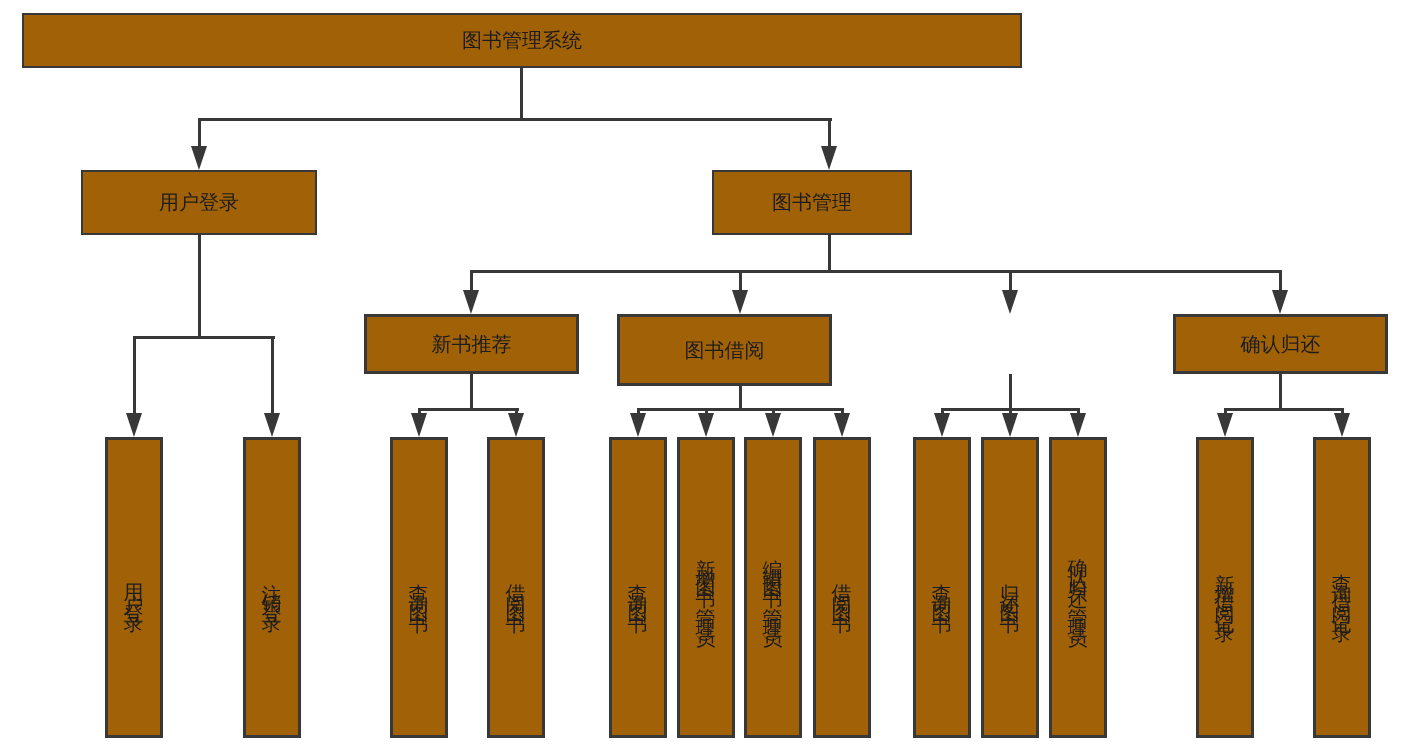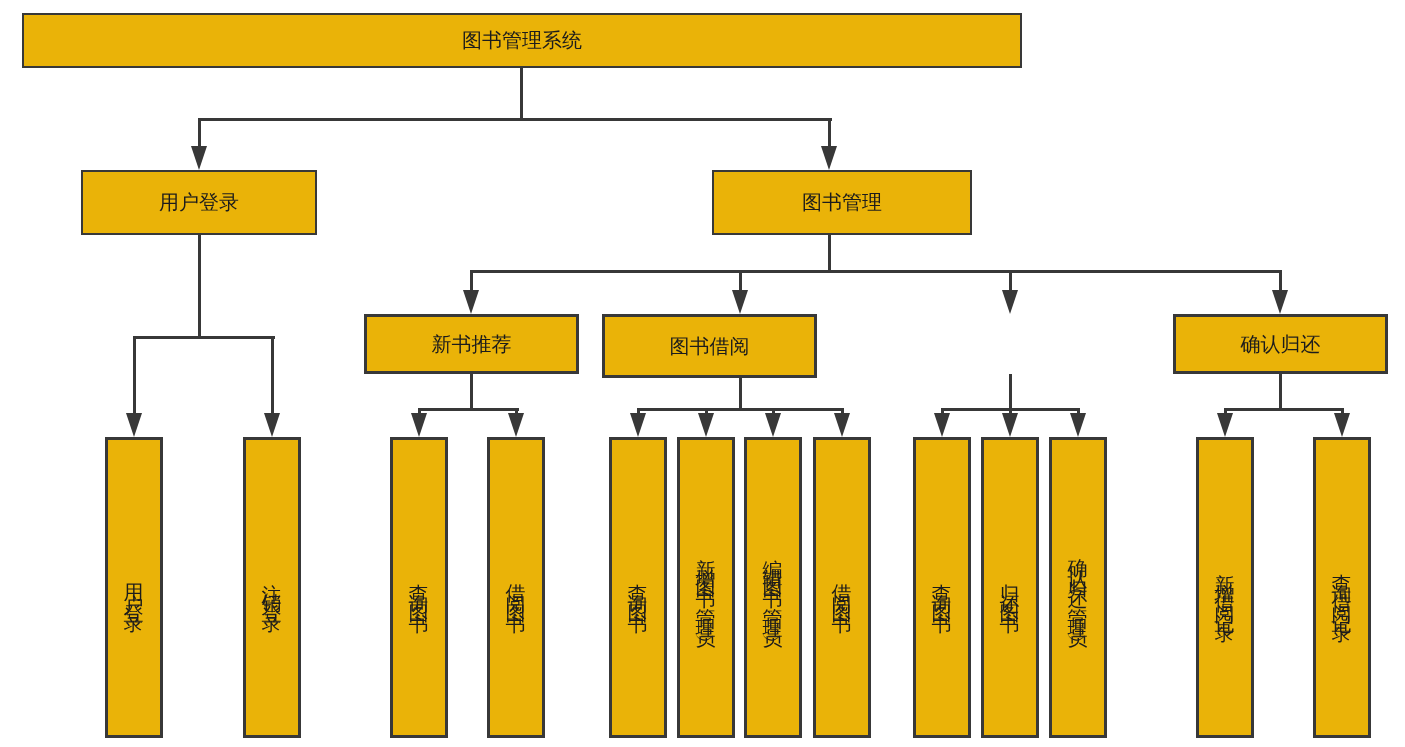--- a/index.html
+++ b/index.html
@@ -10,21 +10,21 @@
   html,body{margin:0;padding:0;background:#ffffff;}
   #canvas{
     position:relative;
     width:1405px;height:747px;
     background:#ffffff;
     font-family:"Liberation Sans","DejaVu Sans",sans-serif;
     overflow:hidden;
   }
   .box{
     position:absolute;
-    background:#eab308;
+    background:#a16207;
     border:2px solid var(--line);
     box-sizing:border-box;
     display:flex;align-items:center;justify-content:center;
     color:var(--text);
     font-size:20px;
     z-index:2;
   }
   .box.l3{border-width:3px;}
   .box.leaf{border-width:3px;}
   .vtext{
@@ -64,28 +64,28 @@
 
 <div id="canvas">
 
   <div class="box" style="left:22px;top:13px;width:1000px;height:55px;">
     <span>图书管理系统</span>
   </div>
 
   <div class="box" style="left:81px;top:170px;width:236px;height:65px;">
     <span>用户登录</span>
   </div>
-  <div class="box" style="left:712px;top:170px;width:260px;height:65px;">
+  <div class="box" style="left:712px;top:170px;width:200px;height:65px;">
     <span>图书管理</span>
   </div>
 
   <div class="box l3" style="left:364px;top:314px;width:215px;height:60px;">
     <span>新书推荐</span>
   </div>
-  <div class="box l3" style="left:602px;top:314px;width:215px;height:64px;">
+  <div class="box l3" style="left:617px;top:314px;width:215px;height:72px;">
     <span>图书借阅</span>
   </div>
   <div class="box l3" style="left:1173px;top:314px;width:215px;height:60px;">
     <span>确认归还</span>
   </div>
 
   <div class="box leaf" style="left:105px;top:437px;width:58px;height:301px;">
     <span class="vtext">用户登录</span>
   </div>
   <div class="box leaf" style="left:243px;top:437px;width:58px;height:301px;">

